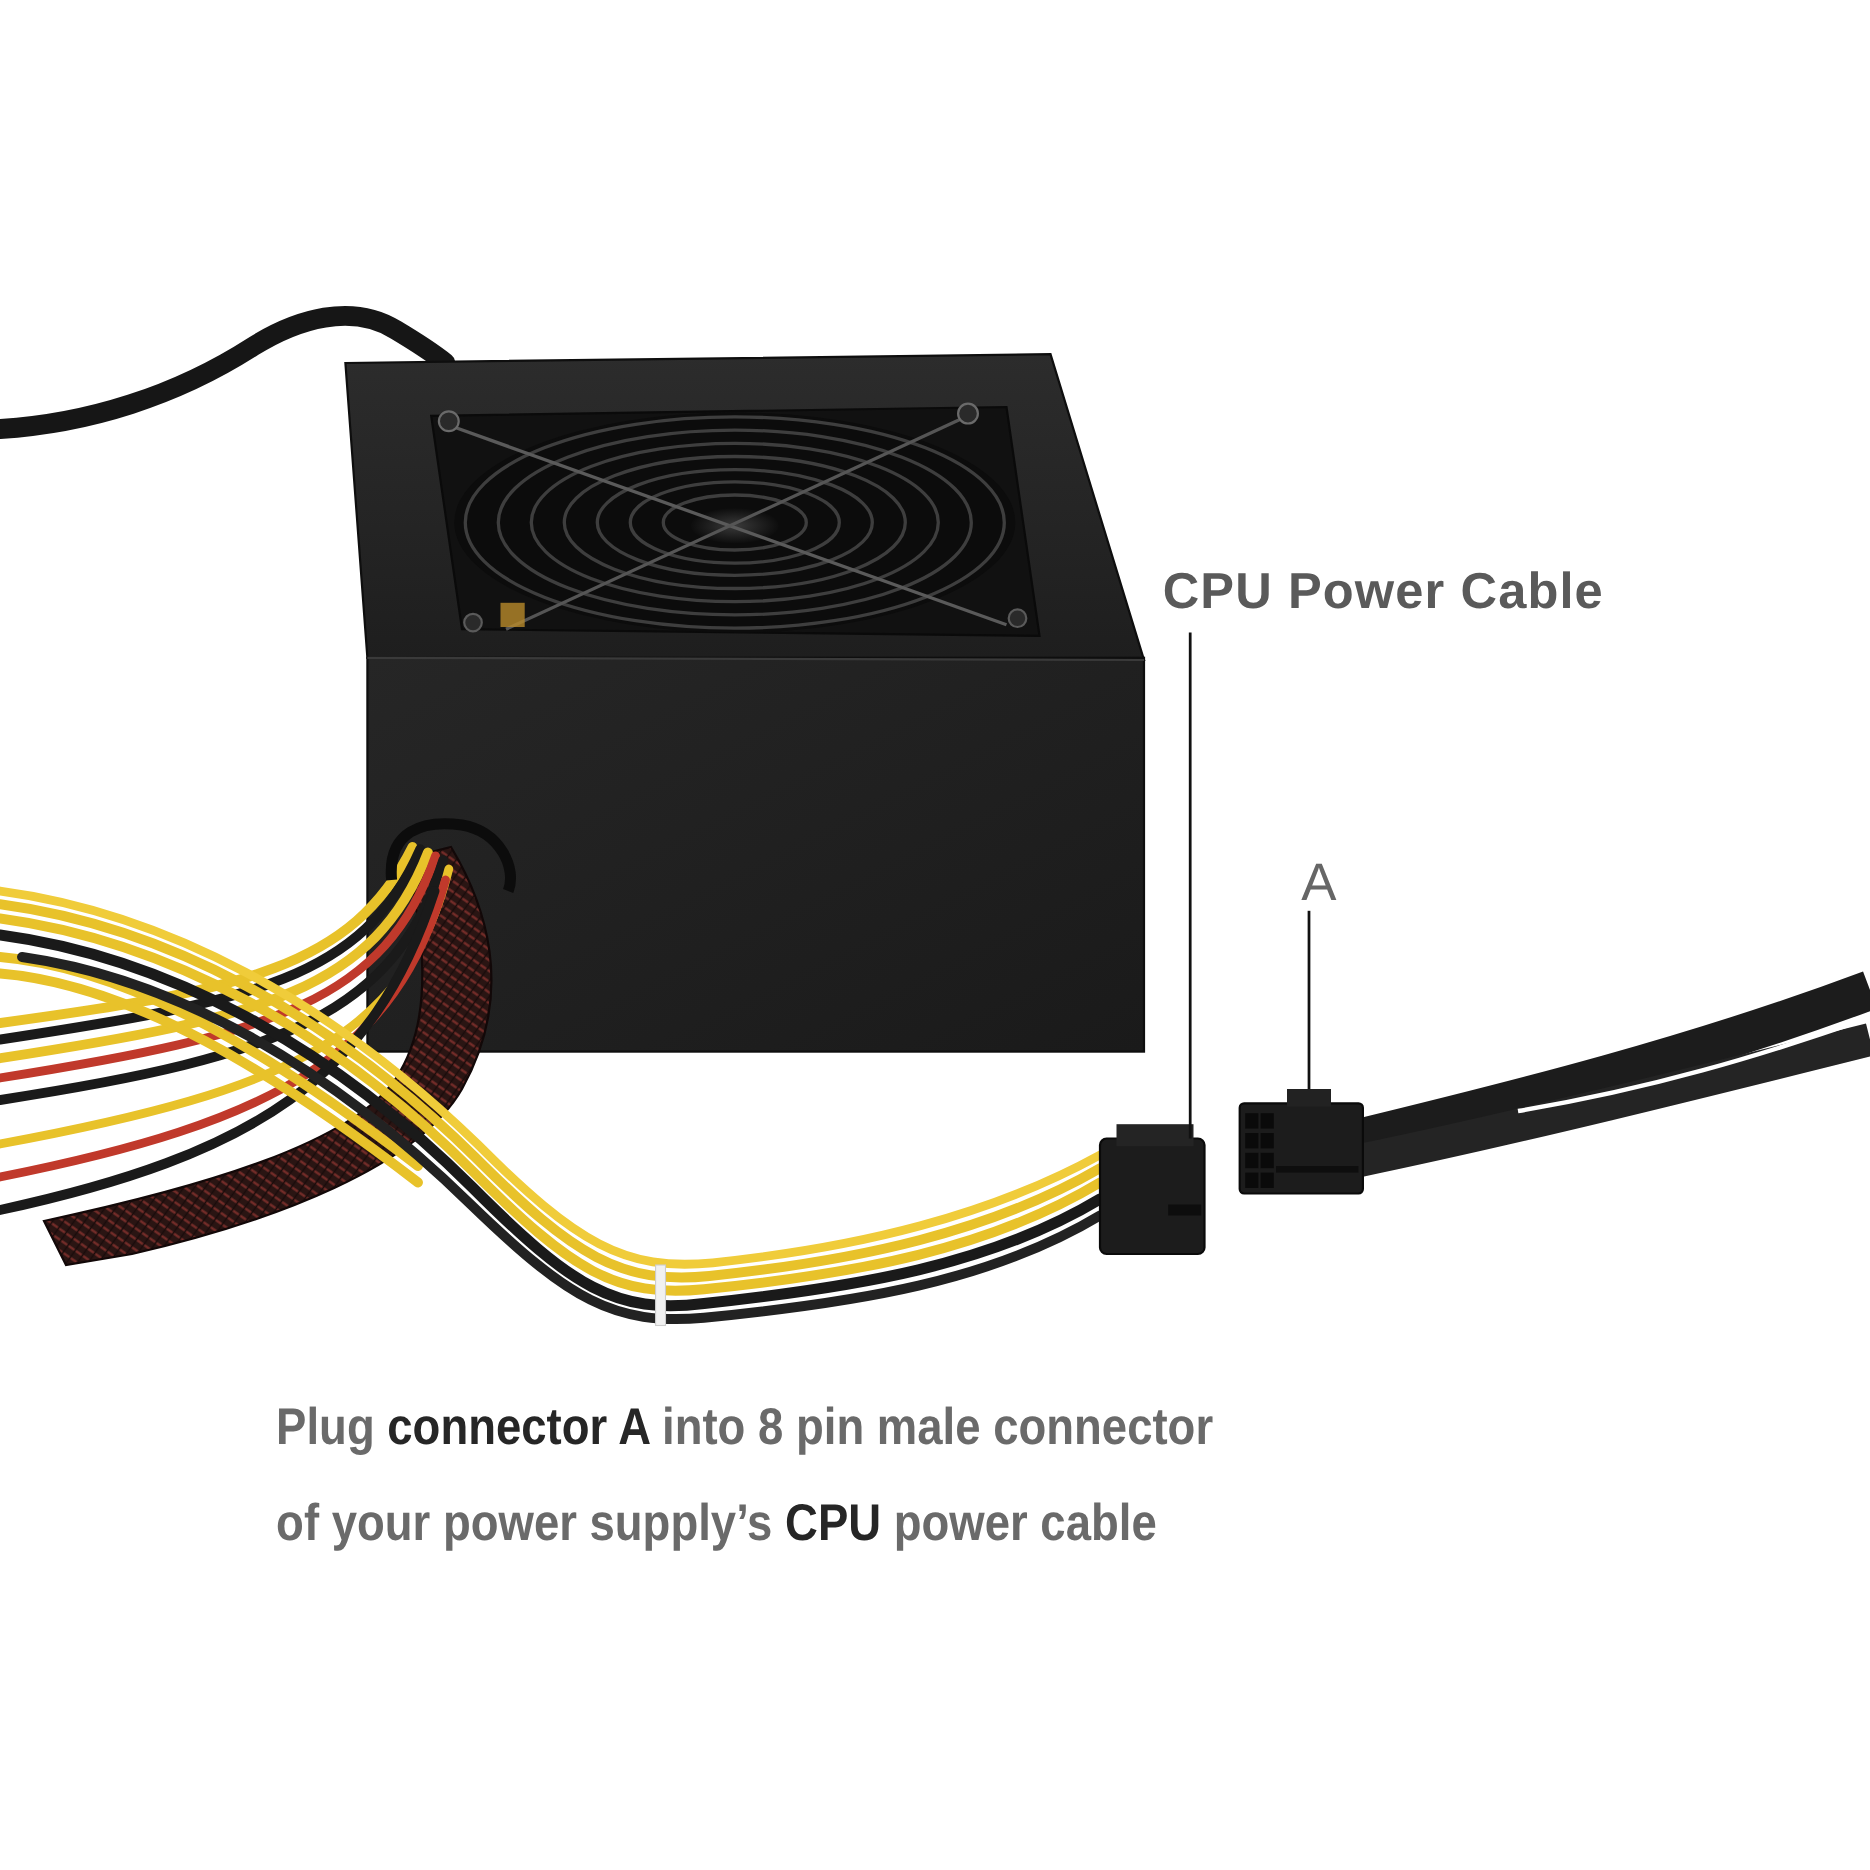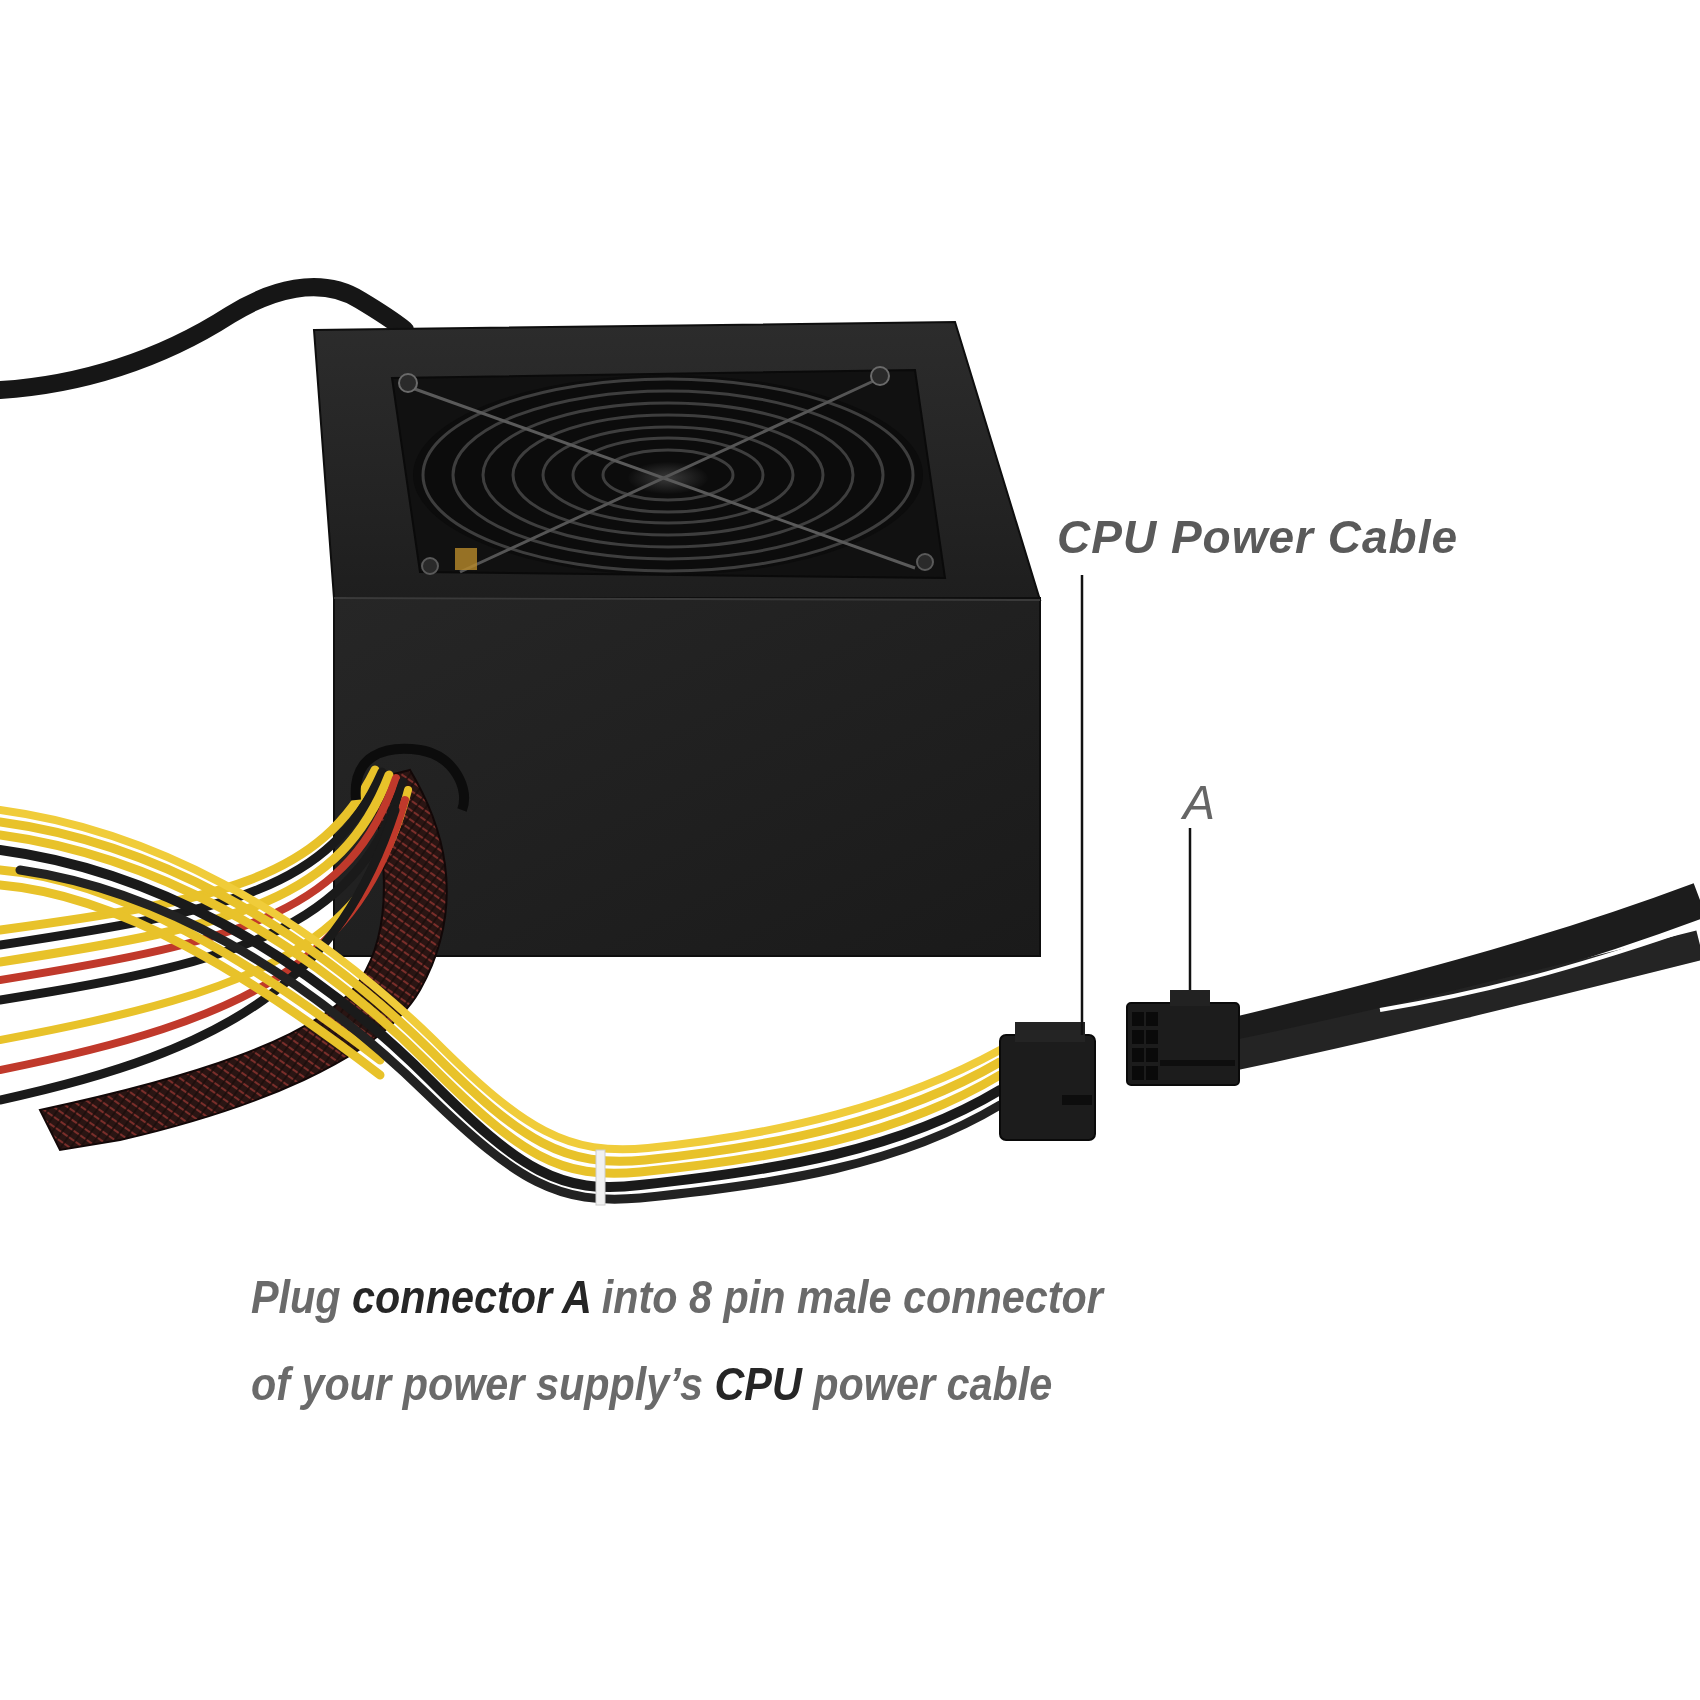--- a/index.html
+++ b/index.html
@@ -1,18 +1,18 @@
 <!DOCTYPE html>
 <html><head>
 <meta charset="utf-8">
 <style>
   html, body { margin: 0; padding: 0; background: #ffffff; }
   body { width: 1700px; height: 1700px; position: relative; overflow: hidden;
          font-family: "Liberation Sans", sans-serif; }
-  #stage { position: absolute; left: 0; top: 0; width: 1463px; height: 1700px; font-style: italic; }
+  #stage { position: absolute; left: 0; top: 0; width: 1463px; height: 1700px; }
   svg.art { position: absolute; left: 0; top: 0; }
   .label-cpu {
     position: absolute; left: 1057px; top: 514px;
     font-size: 46px; font-weight: bold; color: #5a5a5a; letter-spacing: 1px;
     white-space: nowrap; line-height: 1;
   }
   .label-a {
     position: absolute; left: 1183px; top: 779px;
     font-size: 48px; font-weight: normal; color: #666666; line-height: 1;
   }

